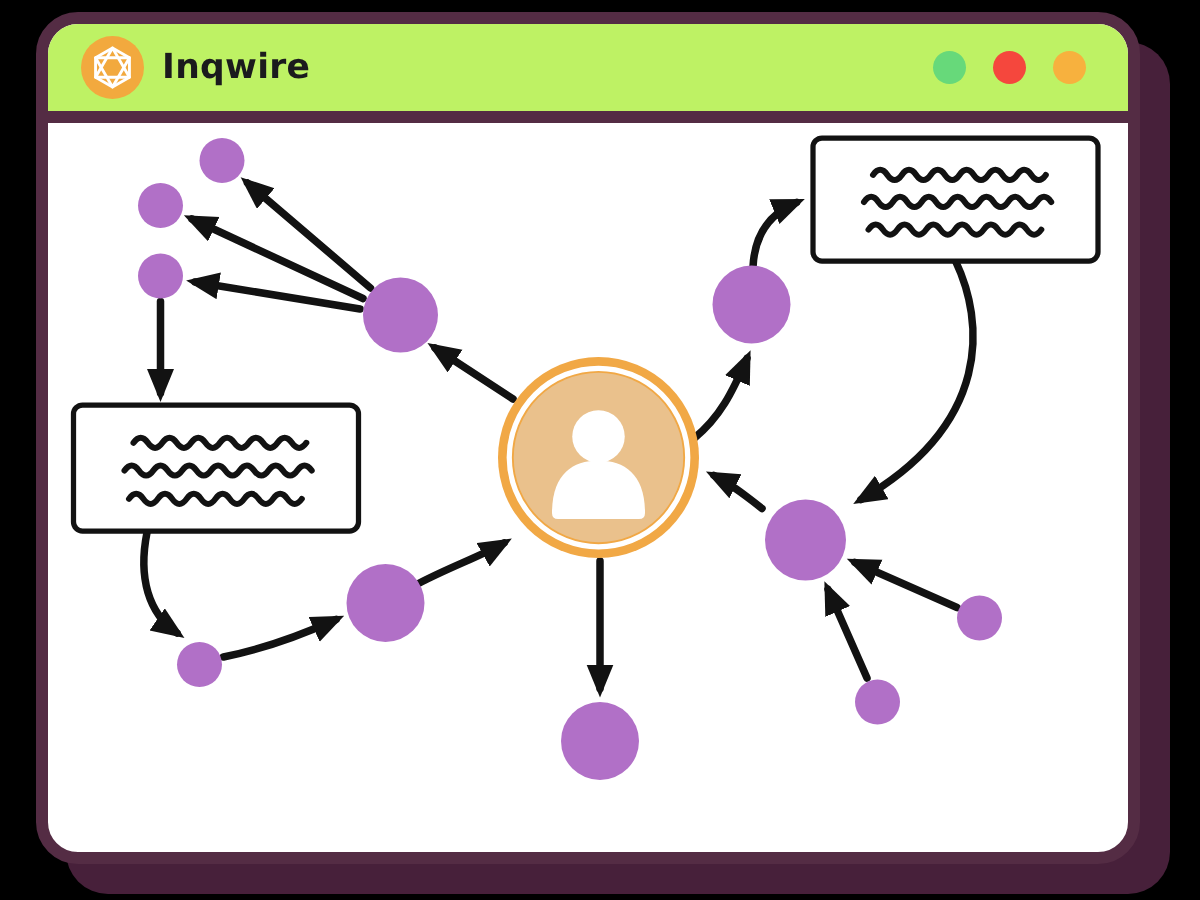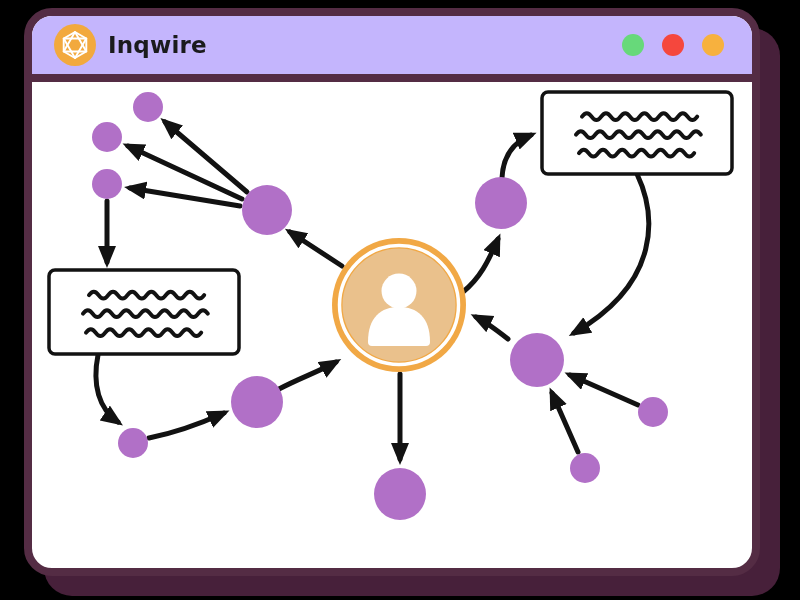--- a/index.html
+++ b/index.html
@@ -2,21 +2,21 @@
 <html style="--frame: #542C44; --shadow: #47203A; --page-bg: #000000;"><head>
 <meta charset="utf-8">
 <style>
   html,body{margin:0;padding:0;width:800px;height:600px;overflow:hidden;
     background:var(--page-bg,#000);font-family:"DejaVu Sans","Liberation Sans",sans-serif;}
   .window{position:absolute;left:24px;top:8px;width:736px;height:568px;
     box-sizing:border-box;background:#fff;border:8px solid var(--frame,#542C44);
     border-radius:28px;box-shadow:20px 20px 0 0 var(--shadow,#47203A);}
   .titlebar{position:relative;height:66px;border-bottom:8px solid var(--frame,#542C44);
     display:flex;align-items:center;padding:12px 22px;box-sizing:border-box;
-    border-radius:20px 20px 0 0;background:#c4b5fd;}
+    border-radius:20px 20px 0 0;background:#bef264;}
   .brand{display:flex;align-items:center;gap:12px;}
   .brand-title{font-size:23px;font-weight:700;color:#1b1b1d;letter-spacing:.2px;}
   .traffic{position:absolute;right:28px;top:50%;transform:translateY(-50%);
     display:flex;gap:18px;}
   .traffic span{width:22px;height:22px;border-radius:50%;display:block;}
   .content{position:relative;width:720px;height:478px;background:#fff;
     border-radius:0 0 20px 20px;overflow:hidden;}
   .content svg{display:block;}
 </style>
 </head>

